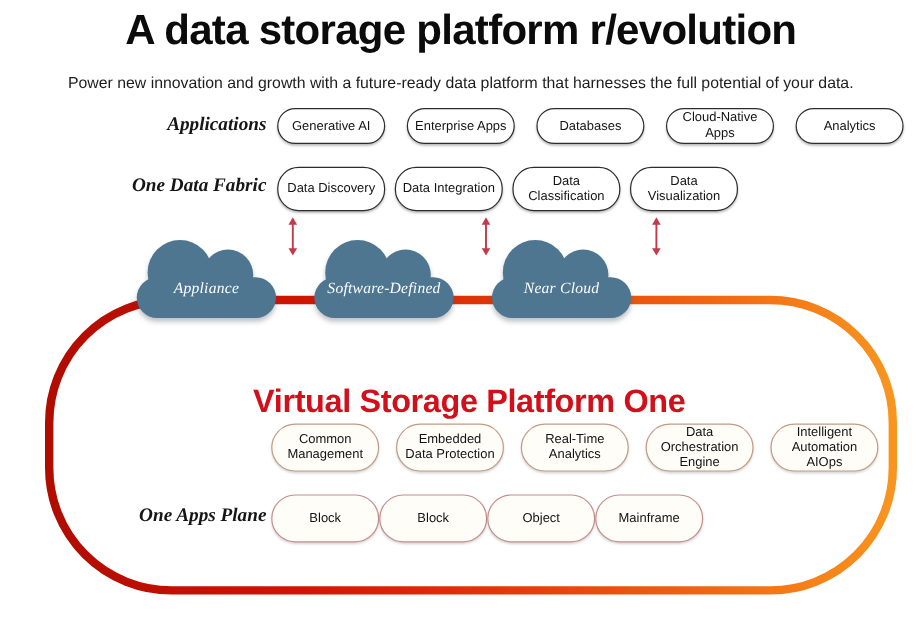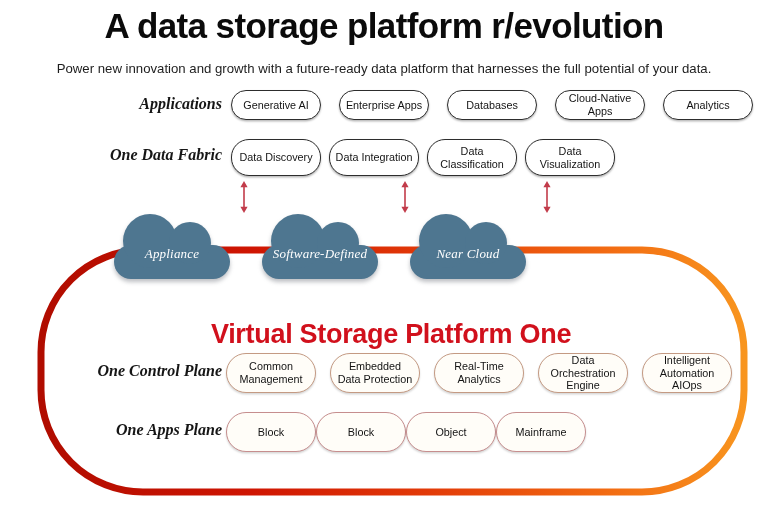--- a/index.html
+++ b/index.html
@@ -41,21 +41,21 @@
   .fabric-row .pill-dark{height:37px;border-radius:18px;}
   .pill-warm{
     width:90px;height:40px;border:1.4px solid #c49a83;border-radius:20px;
     background:#fffdf8;box-shadow:0 1.5px 2px rgba(0,0,0,.16);
   }
   .dataplane-row .pill-warm{border-color:#c68e8e;}
   .loop-svg{position:absolute;left:0;top:0;z-index:1;}
   .updown-arrow{position:absolute;top:181px;width:12px;height:32px;z-index:2;}
   .arrow-1{left:238px;} .arrow-2{left:399px;} .arrow-3{left:541px;}
   .cloud{
-    position:absolute;top:209px;width:124px;height:72px;z-index:3;
+    position:absolute;top:195px;width:124px;height:72px;z-index:3;
     filter:drop-shadow(0 3px 2px rgba(70,75,85,.35));
     text-decoration:underline;
   }
   .cloud svg{position:absolute;left:0;top:0;width:100%;height:100%;}
   .cloud-1{left:110px;} .cloud-2{left:258px;} .cloud-3{left:406px;}
   .cloud-4{left:555px;width:132px;}
   .cloud-label{
     position:absolute;left:0;right:0;top:37px;text-align:center;
     font-family:"Liberation Serif",serif;font-style:italic;font-size:13px;
     color:#ffffff;letter-spacing:0.2px;
@@ -145,21 +145,20 @@
         <rect x="4" y="36" width="116" height="34" rx="17"></rect>
         <circle cx="40" cy="32" r="27"></circle>
         <circle cx="80" cy="34" r="21"></circle>
       </g>
     </svg>
     <span class="cloud-label">Near Cloud</span>
   </div>
 
   <h2 class="vsp-title">Virtual Storage Platform One</h2>
 
-  <div class="row-label control-label">One Control Plane</div>
   <div class="pill-row control-row">
     <div class="pill pill-warm">Common Management</div>
     <div class="pill pill-warm">Embedded Data Protection</div>
     <div class="pill pill-warm">Real-Time Analytics</div>
     <div class="pill pill-warm">Data Orchestration Engine</div>
     <div class="pill pill-warm">Intelligent Automation AIOps</div>
   </div>
 
   <div class="row-label dataplane-label">One Apps Plane</div>
   <div class="pill-row dataplane-row">

